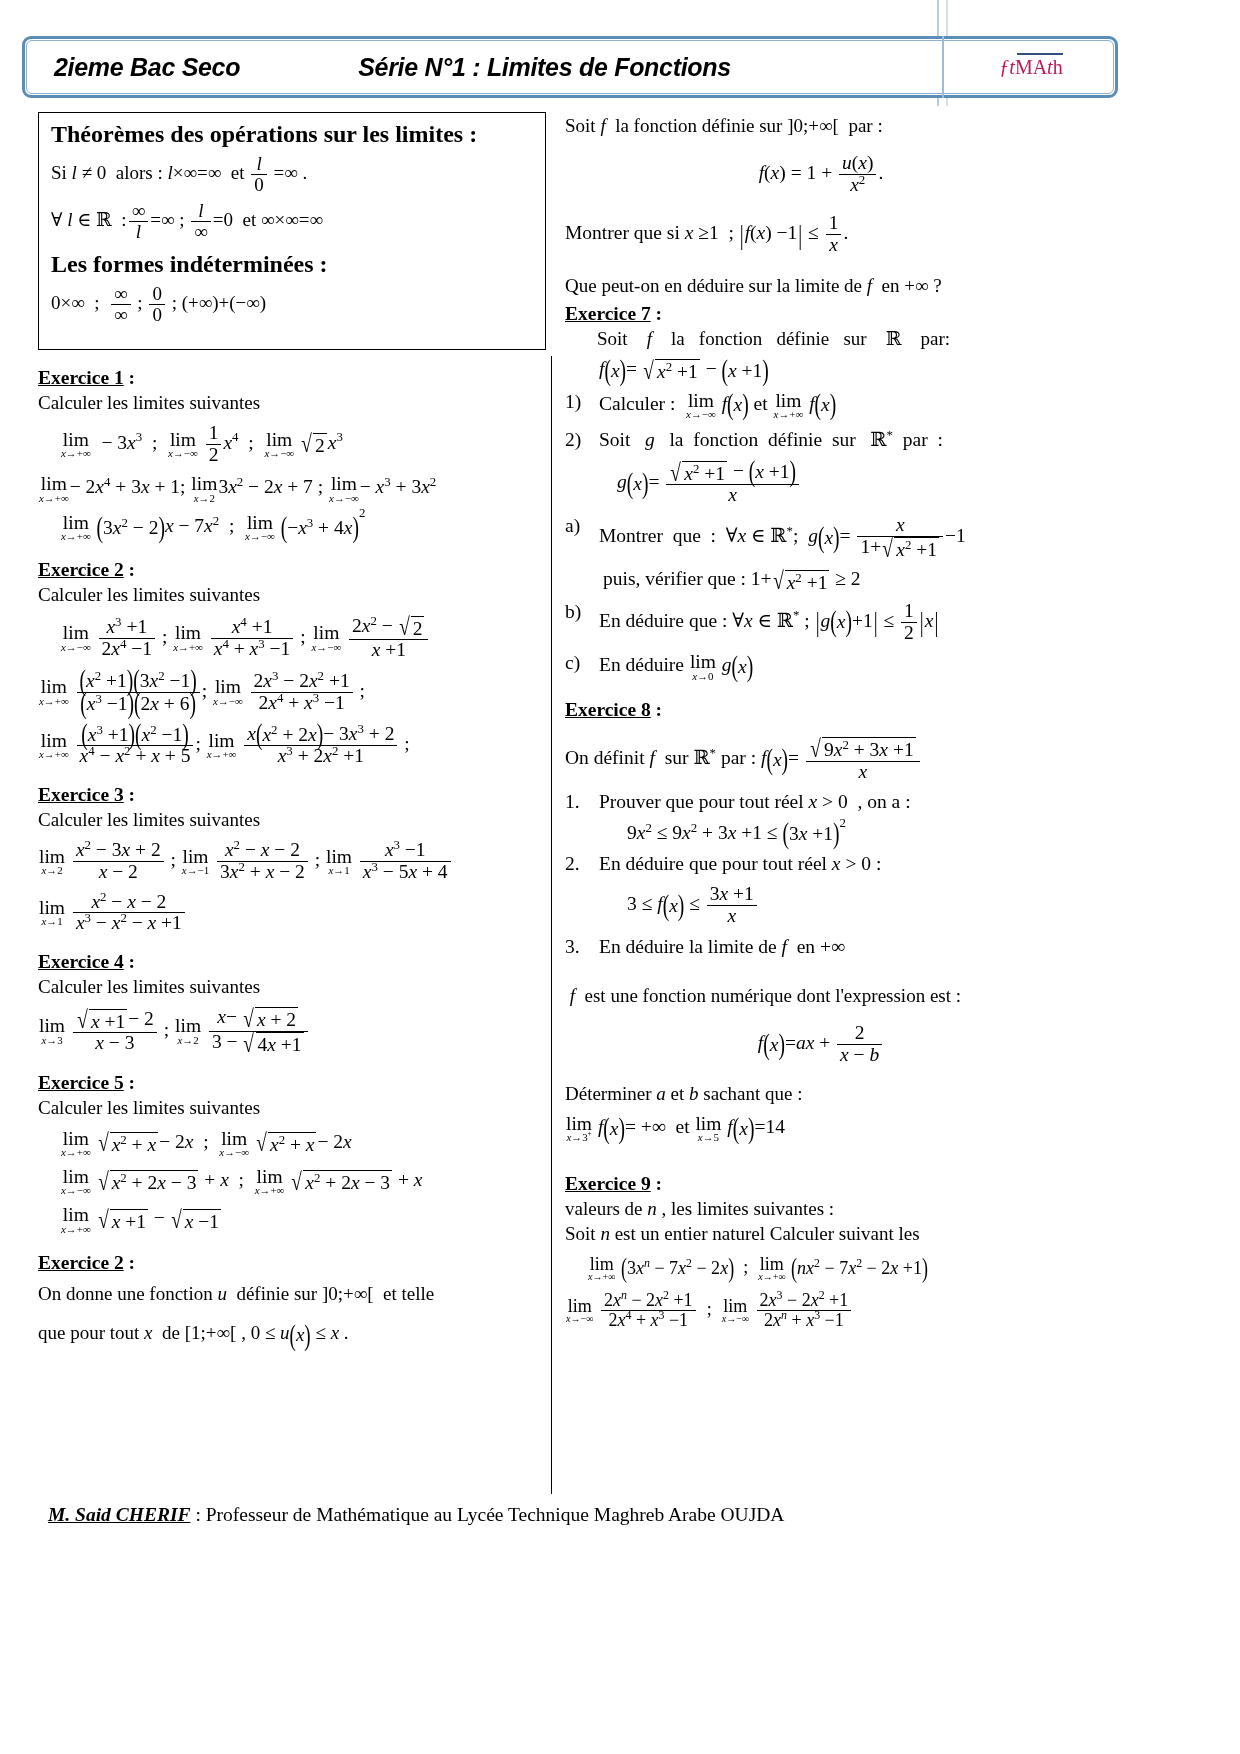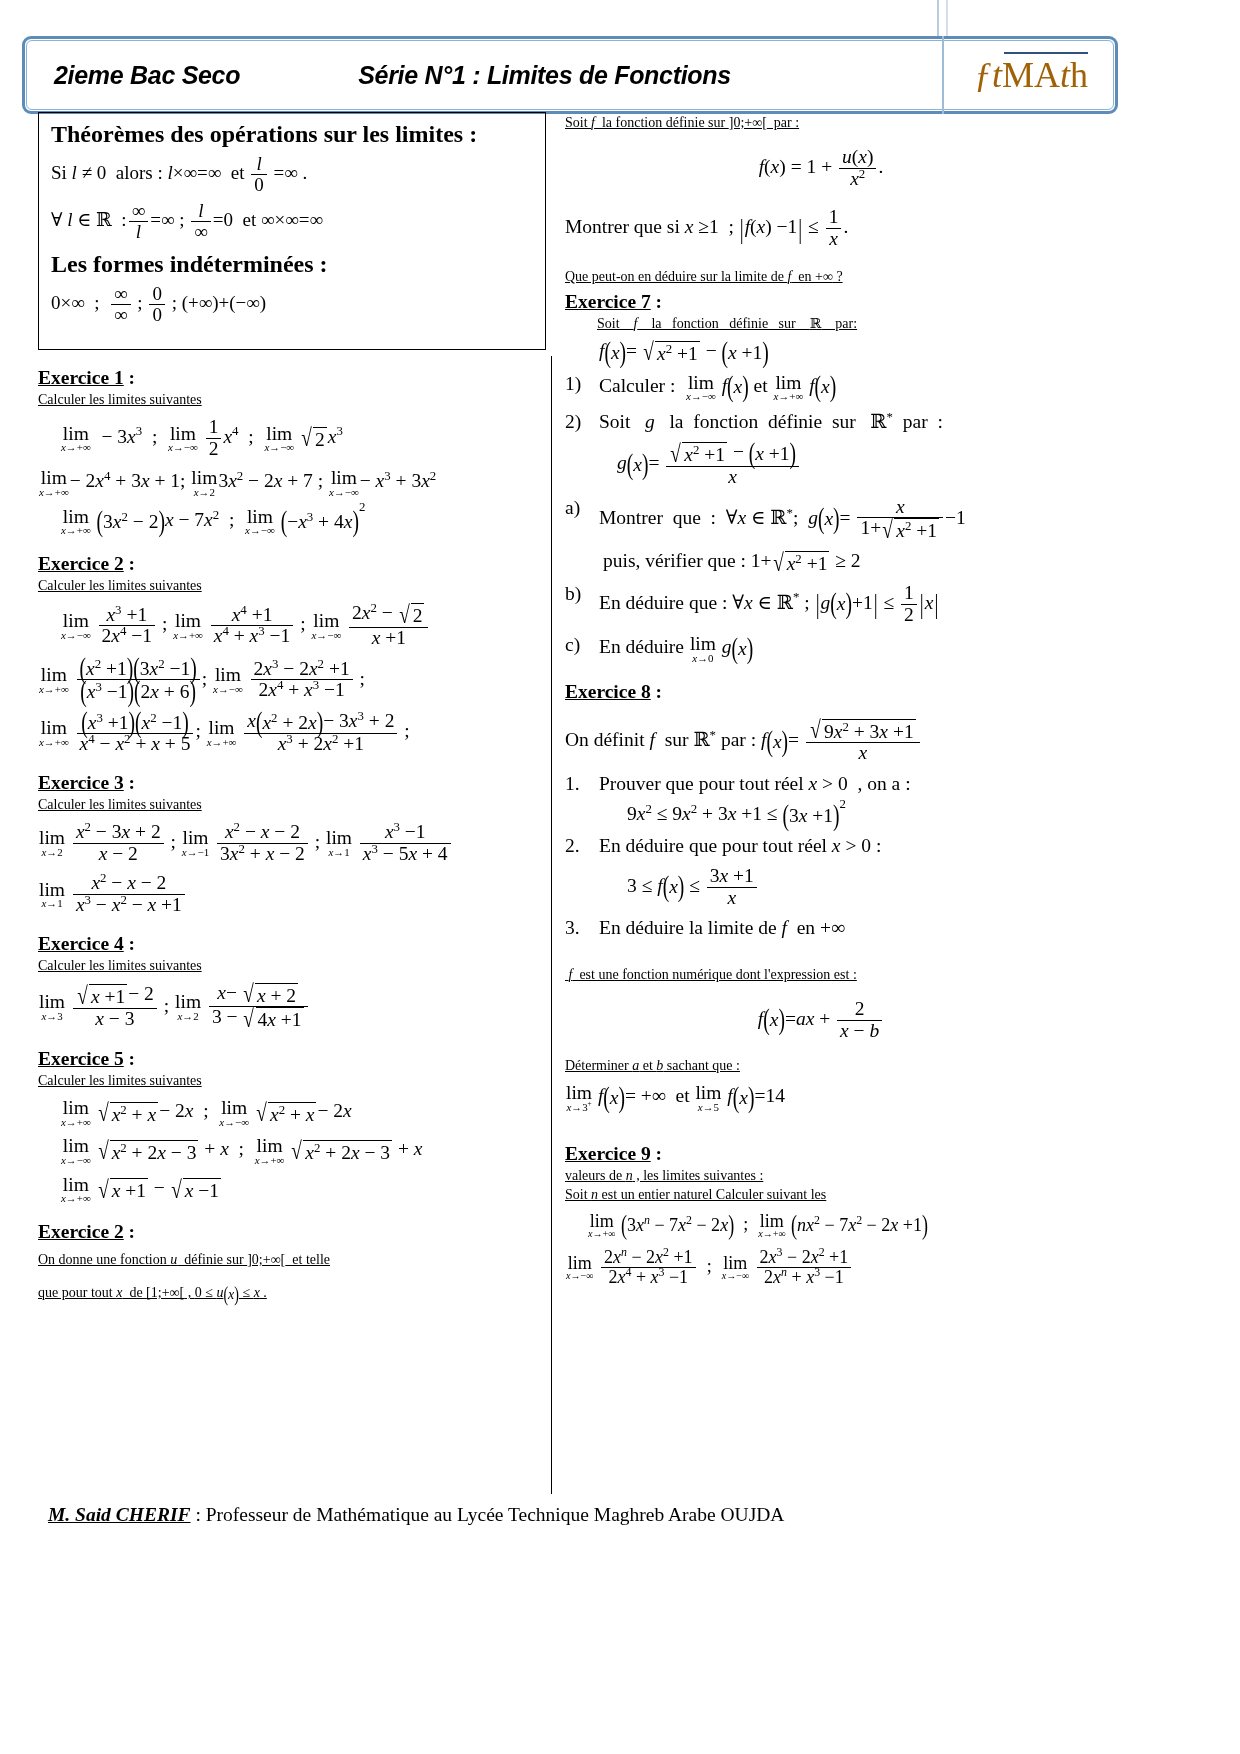--- a/index.html
+++ b/index.html
@@ -8,21 +8,21 @@
     width:1240px;height:1754px;
     background:#ffffff;
     font-family:"Liberation Serif","DejaVu Serif",serif;
     color:#000;
     position:relative;
     overflow:hidden;
   }
   .page{position:relative;width:1240px;height:1754px;padding:0;box-sizing:border-box;}
 
   
-  .header-wrap{position:absolute;left:22px;top:36px;width:1096px;height:78px;}
+  .header-wrap{position:absolute;left:22px;top:36px;width:1096px;height:62px;}
   .header-outer{
     position:absolute;left:0;top:0;right:0;bottom:0;
     border:3px solid #5b8db8;border-radius:9px;
     background:#ffffff;
     box-sizing:border-box;
   }
   .header-inner{
     position:absolute;left:4px;top:4px;right:4px;bottom:4px;
     border:1px solid #8fb2d0;border-radius:6px;
     background:#ffffff;box-sizing:border-box;
@@ -41,21 +41,21 @@
     font-weight:bold;font-style:italic;font-size:25px;
     white-space:nowrap;margin-left:118px;letter-spacing:-0.3px;
   }
   .hdr-logo-cell{
     position:absolute;right:0;top:0;width:174px;height:100%;
     display:flex;align-items:center;justify-content:center;
     border-left:2px solid #9dbcd8;
   }
   .hdr-logo{
     font-family:"Liberation Serif","DejaVu Serif",serif;
-    font-size:36px;color:#a16207;white-space:nowrap;
+    font-size:20px;color:#be185d;white-space:nowrap;
     letter-spacing:0px;
   }
   .hdr-logo .it{font-style:italic;}
   .hdr-logo .ovl{position:relative;}
   .hdr-logo .ovl:after{
     content:"";position:absolute;left:2px;right:0px;top:-3px;height:2px;background:#31507e;
   }
   .hdr-vline{
     position:absolute;left:937px;top:0px;width:2px;height:106px;background:#b9cde0;
   }
@@ -75,21 +75,21 @@
     box-sizing:border-box;
     width:508px;
     min-height:238px;
   }
   .thtitle{font-weight:bold;font-size:24px;margin-bottom:4px;}
   .thline{font-size:19px;margin:6px 0 2px 0;line-height:1.1;}
 
   
   .exh{font-weight:bold;font-size:19.5px;margin-top:17px;margin-bottom:2px;}
   .exh u{text-decoration:underline;}
-  .ptxt{font-size:14px;line-height:1.22;margin:2px 0;text-decoration:underline;}
+  .ptxt{font-size:19px;line-height:1.22;margin:2px 0;}
   .mline{font-size:19.5px;line-height:1.0;margin:9px 0;white-space:nowrap;}
   .mline.ind{margin-left:22px;}
   .mline.ctr{text-align:center;}
   i,.v{font-style:italic;}
   .op{font-style:normal;}
   .sup{font-size:0.66em;vertical-align:super;font-style:italic;line-height:0;}
   .supn{font-size:0.66em;vertical-align:super;font-style:normal;line-height:0;}
 
   
   .lim{display:inline-block;vertical-align:middle;text-align:center;line-height:1;margin:0 1px;}

